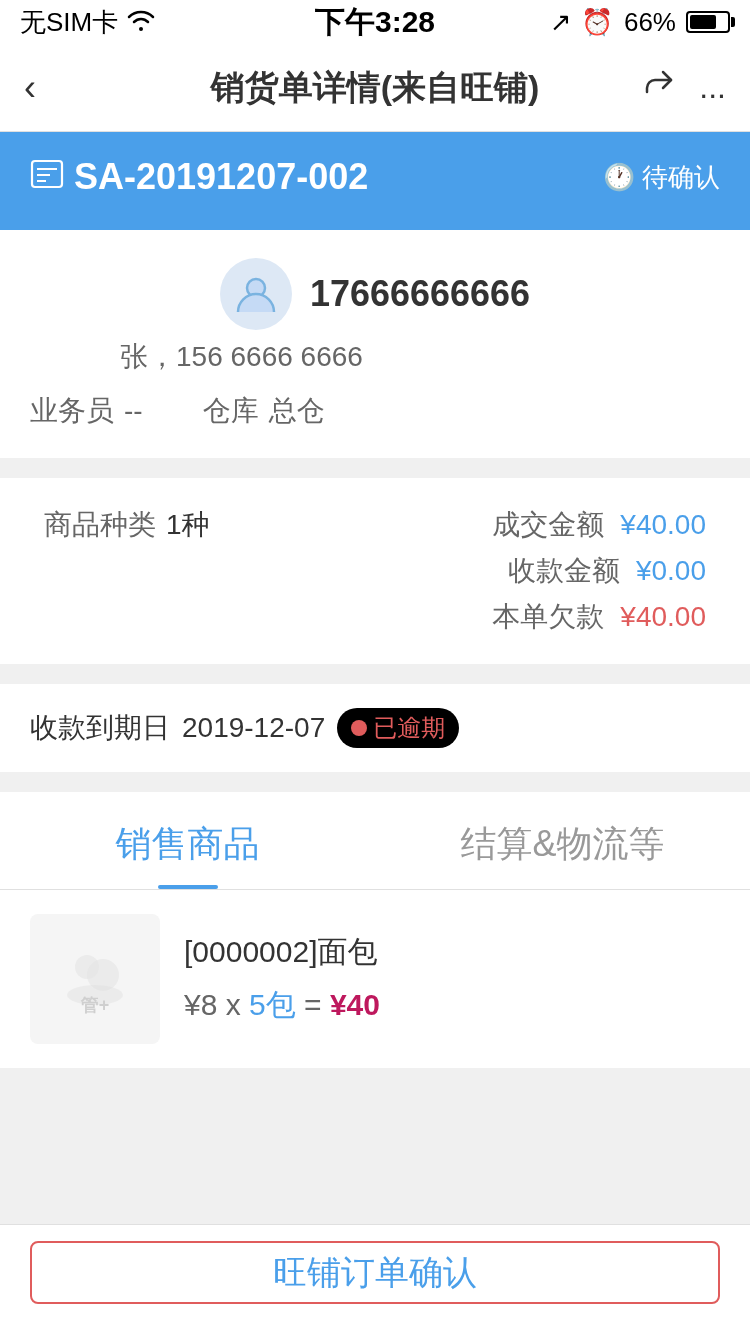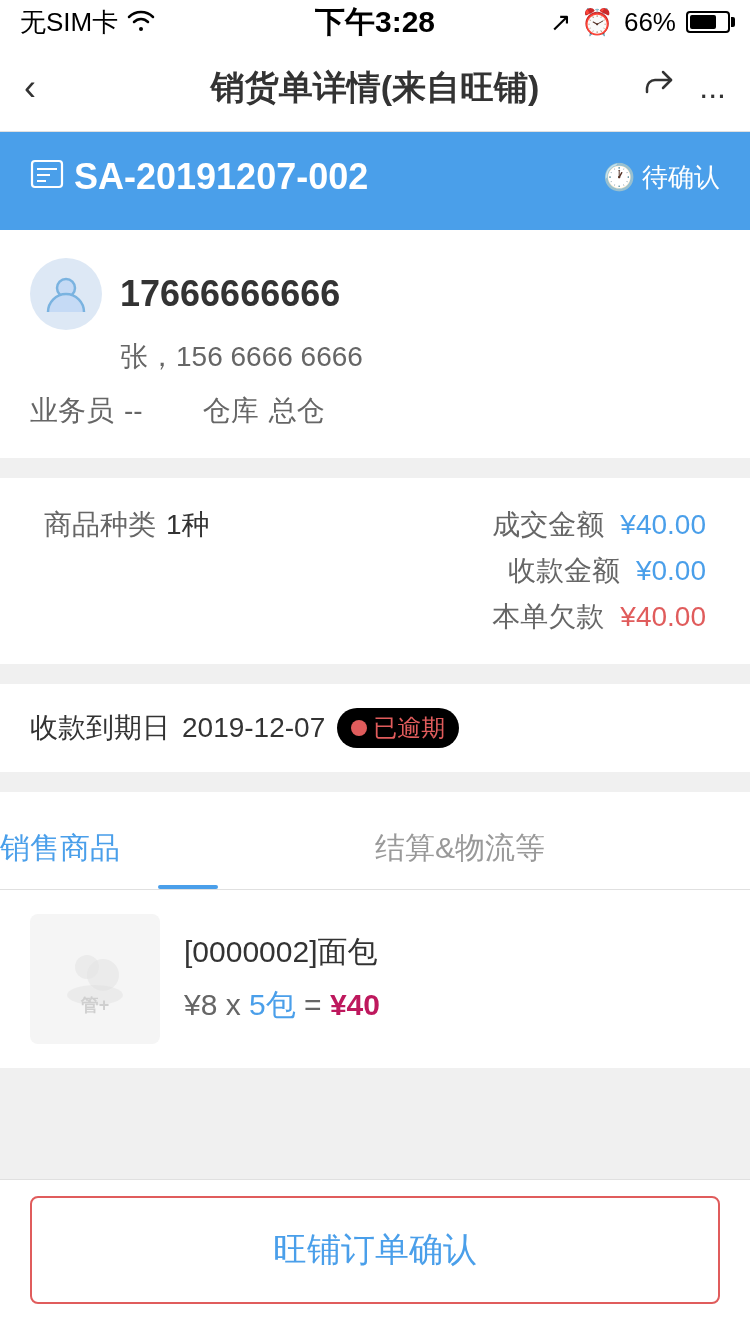--- a/index.html
+++ b/index.html
@@ -148,20 +148,21 @@
     .customer-section {
       background: #fff;
       padding: 28px 30px;
       border-bottom: 10px solid #f0f0f0;
     }
     .customer-row {
       display: flex;
       align-items: center;
       gap: 18px;
       margin-bottom: 8px;
+      justify-content: center;
     }
     .avatar {
       width: 72px;
       height: 72px;
       border-radius: 50%;
       background: #dde8f5;
       display: flex;
       align-items: center;
       justify-content: center;
       flex-shrink: 0;
@@ -276,22 +277,23 @@
     }
 
     
     .tabs-section {
       background: #fff;
       display: flex;
       border-bottom: 1px solid #e0e0e0;
     }
     .tab {
       flex: 1;
-      padding: 36px 0 20px;
-      font-size: 30px;
+      text-align: center;
+      padding: 28px 0 20px;
+      font-size: 36px;
       color: #999;
       position: relative;
       cursor: pointer;
     }
     .tab.active {
       color: #4a9fea;
     }
     .tab.active::after {
       content: '';
       position: absolute;
@@ -363,21 +365,21 @@
       position: fixed;
       bottom: 0;
       left: 0;
       width: 750px;
       background: #fff;
       padding: 16px 30px 30px;
       border-top: 1px solid #e0e0e0;
     }
     .confirm-btn {
       width: 100%;
-      height: 108px;
+      height: 63px;
       border: 2.5px solid #e05c5c;
       border-radius: 8px;
       background: transparent;
       color: #4a9fea;
       font-size: 34px;
       font-weight: 500;
       cursor: pointer;
       display: flex;
       align-items: center;
       justify-content: center;

